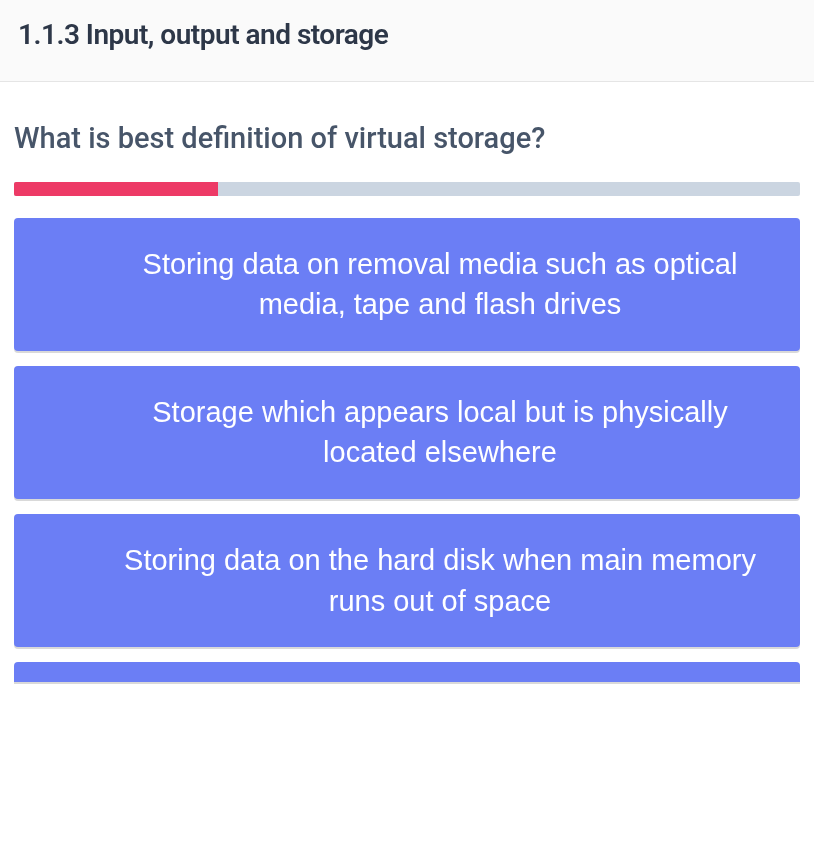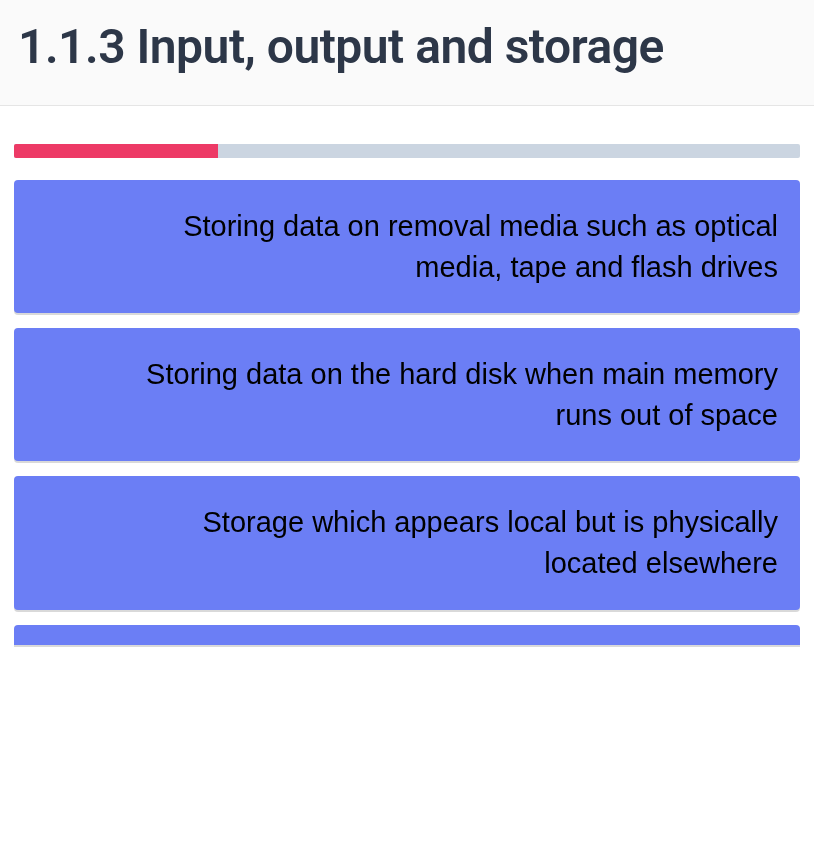--- a/index.html
+++ b/index.html
@@ -13,21 +13,21 @@
       width: 814px;
       height: 853px;
       overflow: hidden;
     }
     .header-section {
       padding: 18px 18px 30px 18px;
       background: #fafafa;
       border-bottom: 1px solid #e5e5e5;
     }
     .page-title {
-      font-size: 48px;
+      font-size: 28px;
       font-weight: 600;
       color: #2d3748;
       letter-spacing: -0.5px;
     }
     .content-section {
       padding: 38px 14px 0 14px;
       background: #ffffff;
     }
     .question-text {
       font-size: 29px;
@@ -49,50 +49,51 @@
       background: #ed3a66;
       width: 26%;
     }
     .answer-options {
       display: flex;
       flex-direction: column;
       gap: 15px;
     }
     .answer-option {
       background: #6b7ef5;
-      color: #000000;
+      color: #ffffff;
       padding: 26px 22px 26px 88px;
       font-size: 29px;
       font-weight: 400;
       line-height: 1.4;
       border-radius: 4px;
       cursor: pointer;
       border: none;
-      text-align: right;
+      text-align: center;
       width: 100%;
       box-shadow: 0 2px 0 rgba(0,0,0,0.15);
     }
     .answer-option.partial {
       height: 20px;
       padding: 0;
       border-radius: 4px 4px 0 0;
     }
   </style>
 </head>
 <body>
 
 <div class="header-section">
   <h1 class="page-title">1.1.3 Input, output and storage</h1>
 </div>
 
 <div class="content-section">
+  <div class="question-text">What is best definition of virtual storage?</div>
 
   <div class="progress-bar">
     <div class="progress-fill" style="width:26%"></div>
   </div>
 
   <div class="answer-options">
     <button class="answer-option">Storing data on removal media such as optical media, tape and flash drives</button>
+    <button class="answer-option">Storage which appears local but is physically located elsewhere</button>
     <button class="answer-option">Storing data on the hard disk when main memory runs out of space</button>
-    <button class="answer-option">Storage which appears local but is physically located elsewhere</button>
     <button class="answer-option partial"></button>
   </div>
 </div>
 
 </body></html>

